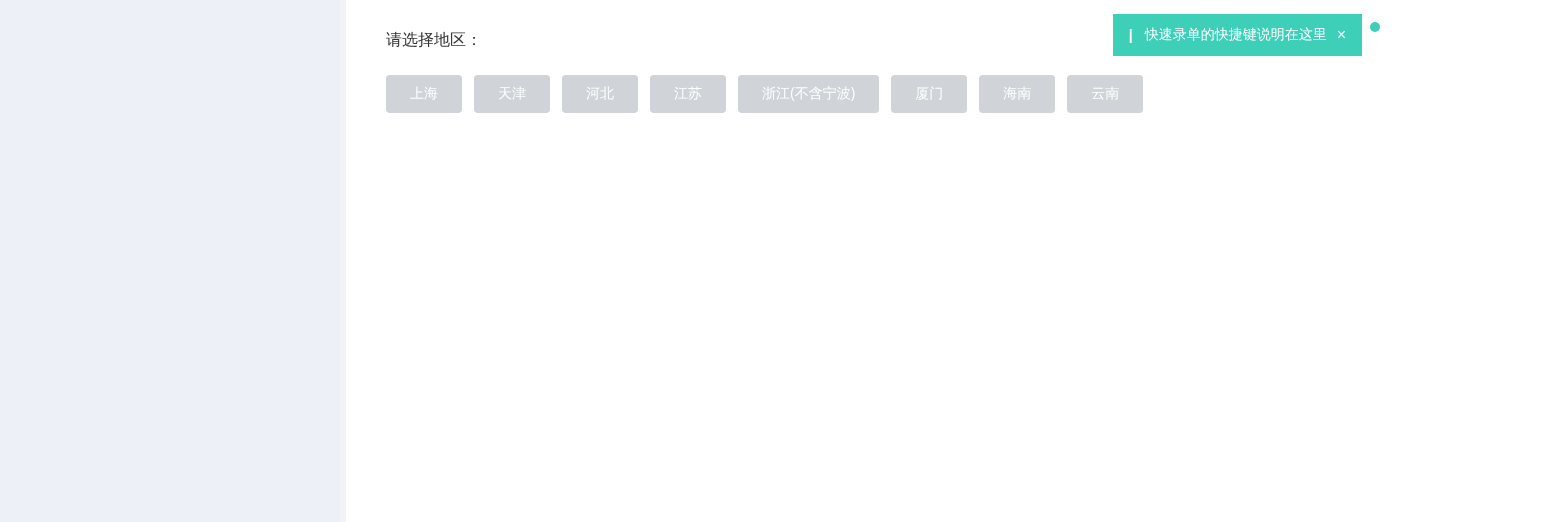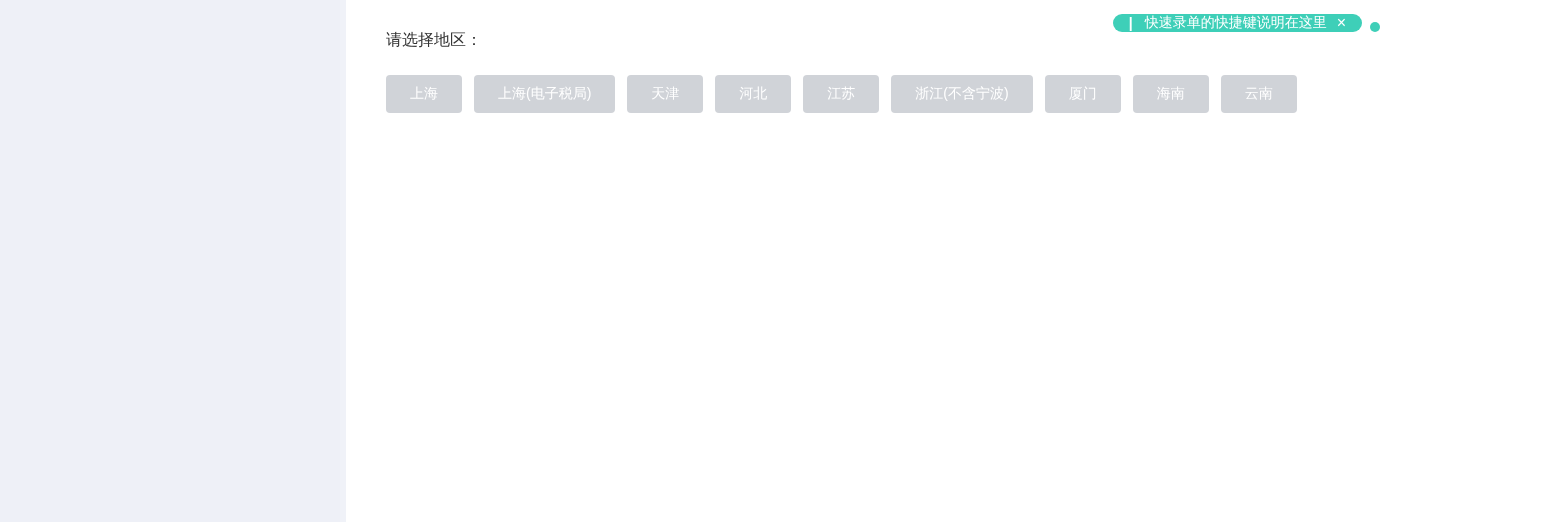--- a/index.html
+++ b/index.html
@@ -62,22 +62,22 @@
       font-family: 'Microsoft YaHei', '微软雅黑', sans-serif;
       white-space: nowrap;
     }
 
     .tooltip-banner {
       position: absolute;
       top: 14px;
       right: 200px;
       background: #3ecfb8;
       color: #fff;
-      padding: 0 16px;
-      border-radius: 13px;
+      padding: 12px 16px;
+      border-radius: 0;
       font-size: 14px;
       display: flex;
       align-items: center;
       gap: 10px;
       white-space: nowrap;
       margin-left: 47px;
     }
 
     .tooltip-banner::before {
       content: '|';
@@ -108,21 +108,20 @@
 </head>
 <body>
 
 <div class="left-panel"></div>
 
 <div class="main-content">
   <div class="page-label">请选择地区：</div>
   <div class="region-buttons">
 
   <button class="region-btn">上海</button>
-      <button class="region-btn">上海(电子税局)</button>
       <button class="region-btn">天津</button>
       <button class="region-btn">河北</button>
       <button class="region-btn">江苏</button>
       <button class="region-btn">浙江(不含宁波)</button>
       <button class="region-btn">厦门</button>
       <button class="region-btn">海南</button>
       <button class="region-btn">云南</button>
     </div>
 </div>
 

